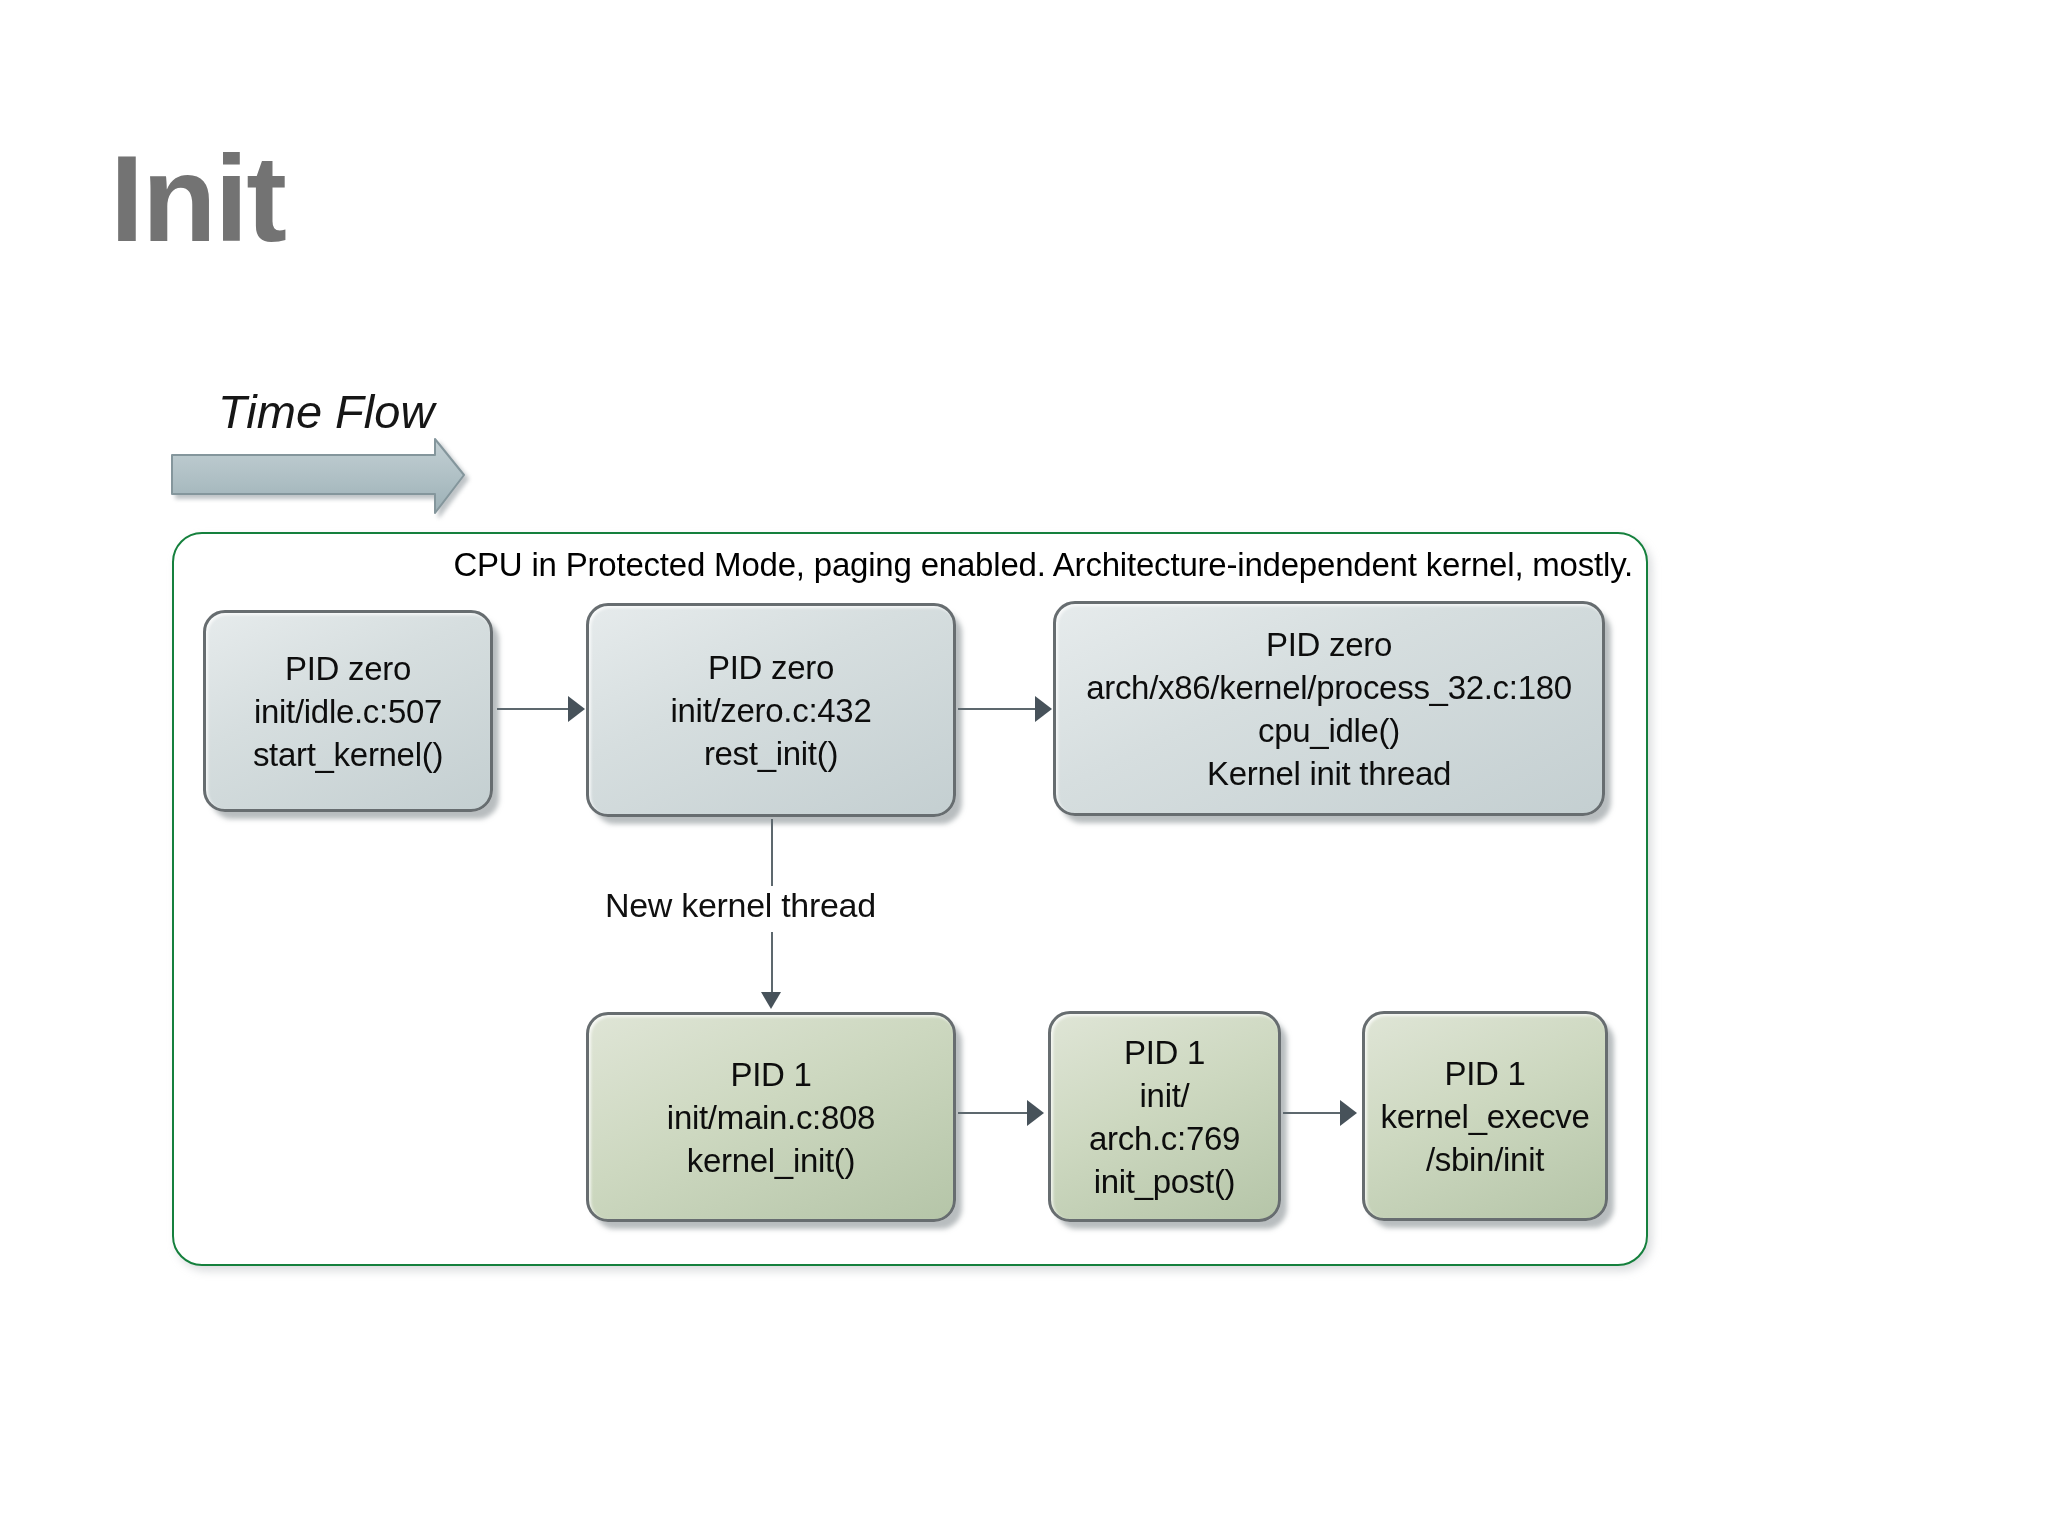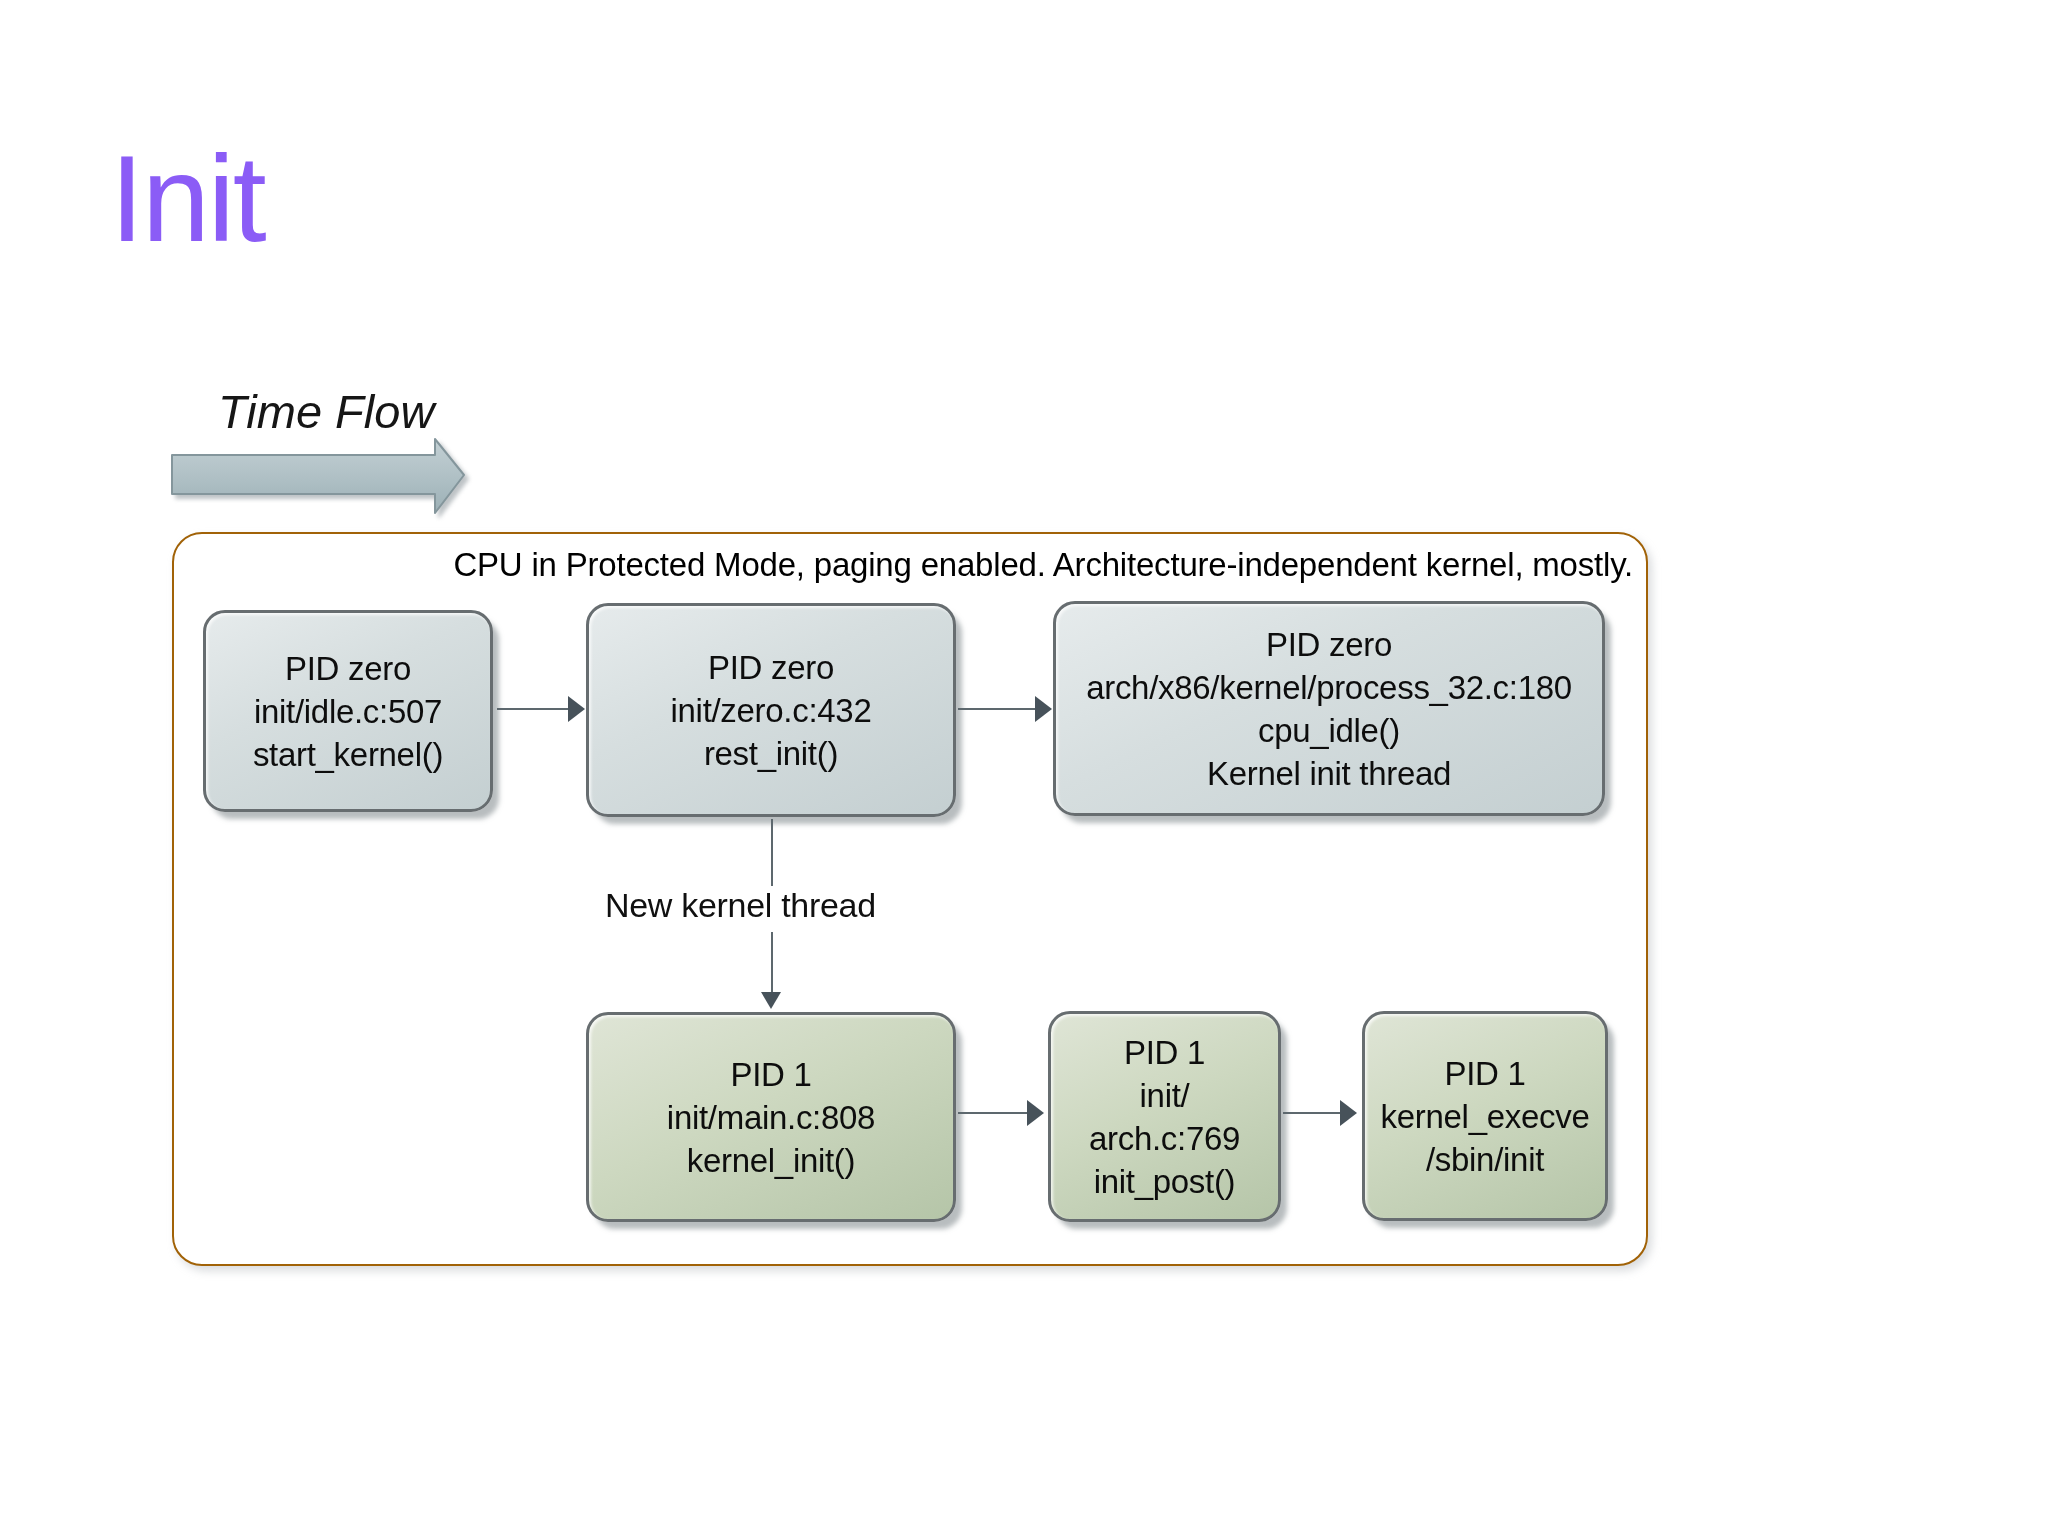--- a/index.html
+++ b/index.html
@@ -3,31 +3,31 @@
 <meta charset="utf-8">
 <style>
   html,body{margin:0;padding:0;background:#ffffff;}
   .slide{
     position:relative;width:2048px;height:1535px;background:#ffffff;overflow:hidden;
     font-family:"Liberation Sans","DejaVu Sans",sans-serif;color:#111;
   }
   
   .title{
     position:absolute;left:110px;top:138px;margin:0;
-    font-size:122px;font-weight:400;letter-spacing:-2px;color:#8b5cf6;line-height:1;
+    font-size:122px;font-weight:700;letter-spacing:-2px;color:#737373;line-height:1;
   }
   
   .tf-label{
     position:absolute;left:218px;top:384px;font-size:47px;color:#161616;letter-spacing:0px;font-style:italic;
   }
   .tf-arrow{position:absolute;left:170px;top:436px;filter:drop-shadow(4px 4px 2px rgba(110,122,128,0.45));}
   
   .container{
     position:absolute;left:172px;top:532px;width:1476px;height:734px;
-    border:2px solid #a16207;border-radius:30px;background:#fff;box-sizing:border-box;
+    border:2px solid #15803d;border-radius:30px;background:#fff;box-sizing:border-box;
     box-shadow:4px 5px 8px rgba(165,171,174,0.4);
   }
   .caption{
     position:absolute;top:12px;right:13px;font-size:33px;color:#000;letter-spacing:-0.2px;white-space:nowrap;
   }
   
   .box{
     position:absolute;box-sizing:border-box;border:3px solid #676d70;border-radius:22px;
     display:flex;flex-direction:column;justify-content:center;align-items:center;
     font-size:33px;line-height:43px;text-align:center;color:#0d0d0d;letter-spacing:-0.3px;

